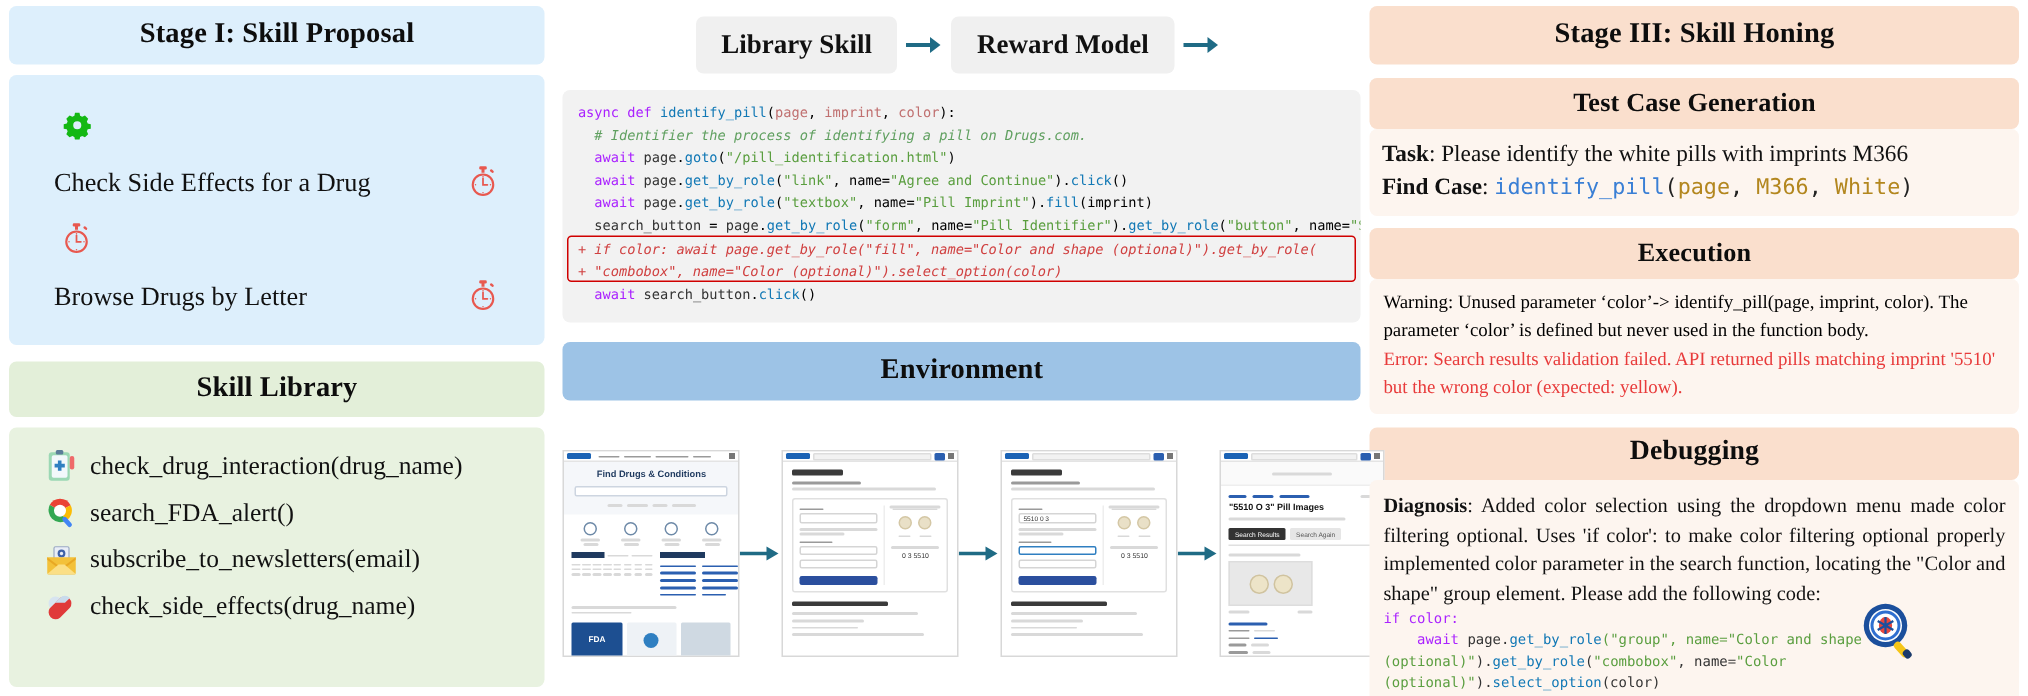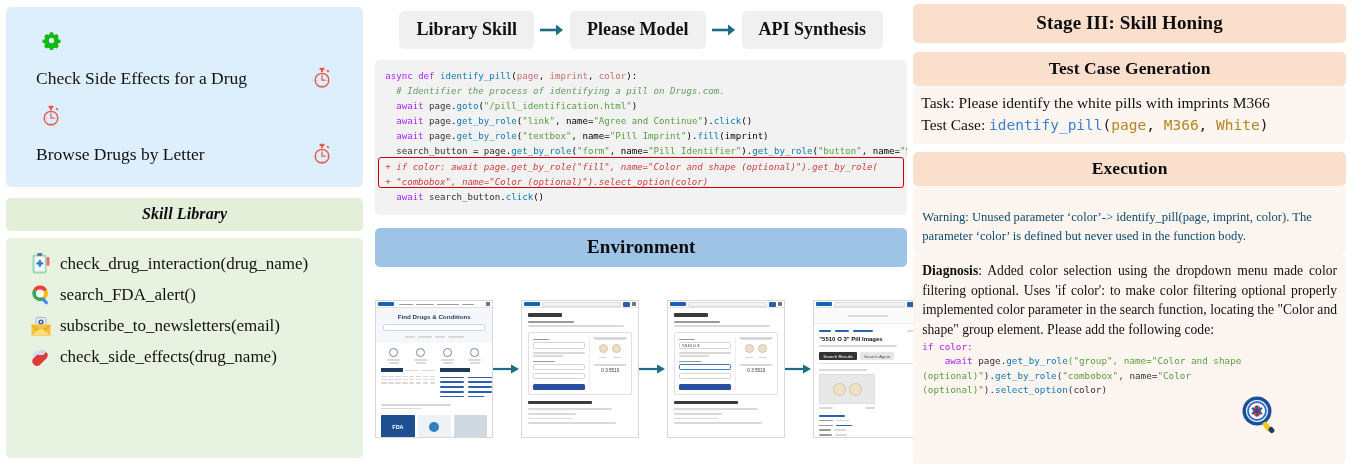--- a/index.html
+++ b/index.html
@@ -49,21 +49,21 @@
     white-space: nowrap;
   }
   .skill-row .ico { width: 30px; display: flex; justify-content: center; align-items: center; }
 
   
   .gear { width: 19px; height: 19px; display:block; }
   
   .watch { width: 20px; height: 22px; display:block; }
 
   
-  #lib-header { font-size: 16px; padding: 7px 0 8px; margin: 11px 6px 0 6px; font-style: italic; }
+  #lib-header { font-size: 19px; padding: 7px 0 8px; margin: 11px 6px 0 6px; }
   #lib-body   { margin: 7px 6px 6px 6px; padding: 10px 0 12px; flex: 1 1 auto; }
   .lib-row { display: flex; align-items: center; padding: 3px 10px 3px 16px; height: 31px; }
   .lib-row .ico { width: 38px; display: flex; justify-content: center; align-items: center; }
   .lib-row .label { font-size: 17px; color: #111; white-space: nowrap; }
 
   
   #stage2-header { font-size: 19px; padding: 8px 0 9px; margin: 4px 0 0 0; }
   .flow {
     display: flex; align-items: center; justify-content: center;
     margin-top: 11px; gap: 0px;
@@ -123,48 +123,49 @@
   .pill { width:9px; height:9px; border-radius:50%; background:#e9e0c7; border:.5px solid #d4c7a5;}
   .bluebtn { height:6px; background:#2b4f9e; border-radius:1.5px;}
   .card { border:.5px solid #e0e0e0; border-radius:2px; background:#fff; }
   .grey-sq { width:100%; height:26px; background:#e8e8e8; border:.5px solid #ddd; display:flex; align-items:center; justify-content:center; gap:3px;}
 
   
   #stage3-header { font-size: 19px; padding: 8px 0 9px; margin: 4px 6px 0 0; }
   #tc-header { font-size: 17.5px; padding: 6px 0 7px; margin: 9px 6px 0 0; }
   #tc-body { margin: 0 6px 0 0; padding: 6px 8px 8px 8px; }
   .tline { font-size: 15.5px; color:#111; line-height: 22px; white-space: nowrap; }
-  .tline b { font-weight: normal; }
+  .tline b { font-weight: bold; }
   .mono { font-family:"DejaVu Sans Mono", monospace; font-size: 14.5px; }
   .m-blue { color:#3a7fd5; }
   .m-gold { color:#b3871f; }
   .m-dark { color:#222; }
 
   #ex-header { font-size: 17.5px; padding: 6px 0 7px; margin: 8px 6px 0 0; }
   #ex-body { margin: 0 6px 0 0; padding: 6px 8px 8px 9px; }
-  .warn { color:#0c4a6e; font-size: 12.6px; line-height: 19px; margin-top: 16px; }
+  .warn { color:#000000; font-size: 12.6px; line-height: 19px; }
   .err  { color:#e83b3b; font-size: 12.6px; line-height: 19px; }
 
   #dbg-header { font-size: 18.5px; padding: 6px 0 8px; margin: 9px 6px 0 0; }
   #dbg-body { margin: 0 6px 0 0; padding: 7px 9px 6px 9px; flex:1 1 auto; position:relative; }
   .diag { font-size: 13.6px; line-height: 19.5px; color:#111; text-align: justify; }
   .diag b { font-weight: bold; }
   .dbgcode {
     font-family:"DejaVu Sans Mono", monospace;
     font-size: 9.3px; line-height: 14.4px; white-space: pre-wrap; margin-top:1px;
   }
   .magnify { position:absolute; right: 66px; bottom: 30px; width: 40px; height: 40px; }
 </style>
 </head>
 <body>
 
 <div class="page">
 
   <div class="col-left">
 
+    <div class="bar bar-blue" id="stage1-header">Stage I: Skill Proposal</div>
 
     <div class="panel panel-blue" id="stage1-body">
 
       <div class="skill-row">
         <span class="ico">
           <svg class="gear" viewBox="0 0 24 24">
               <path fill="#14b814" d="M13.9 1.5h-3.8l-.5 2.6c-.6.2-1.2.4-1.7.8L5.5 3.8 2.8 6.5l1.1 2.4c-.3.5-.5 1.1-.7 1.7l-2.6.5v3.8l2.6.5c.2.6.4 1.2.7 1.7l-1.1 2.4 2.7 2.7 2.4-1.1c.5.3 1.1.6 1.7.8l.5 2.6h3.8l.5-2.6c.6-.2 1.2-.5 1.7-.8l2.4 1.1 2.7-2.7-1.1-2.4c.3-.5.5-1.1.7-1.7l2.6-.5v-3.8l-2.6-.5c-.2-.6-.4-1.2-.7-1.7l1.1-2.4-2.7-2.7-2.4 1.1c-.5-.4-1.1-.6-1.7-.8l-.5-2.6zM12 8.6A3.4 3.4 0 1 1 12 15.4 3.4 3.4 0 0 1 12 8.6z"></path>
             </svg>
         </span>
       </div>
@@ -284,28 +285,27 @@
 
 
     <div class="flow">
       <div class="flow-box">Library Skill</div>
       <div class="flow-arrow">
         <svg width="26" height="14" viewBox="0 0 26 14">
             <path d="M1 7h17" stroke="#1f6b85" stroke-width="2.6"></path>
             <path d="M17 1.6 24 7l-7 5.4z" fill="#1f6b85"></path>
           </svg>
       </div>
-      <div class="flow-box">Please Model</div>
+      <div class="flow-box">Reward Model</div>
       <div class="flow-arrow">
         <svg width="26" height="14" viewBox="0 0 26 14">
             <path d="M1 7h17" stroke="#1f6b85" stroke-width="2.6"></path>
             <path d="M17 1.6 24 7l-7 5.4z" fill="#1f6b85"></path>
           </svg>
       </div>
-      <div class="flow-box">API Synthesis</div>
     </div>
 
     <div id="codeblock"><div class="hl-box" style="top:97px;height:31px;"></div><span class="c-kw">async</span> <span class="c-kw">def</span> <span class="c-fn2">identify_pill</span>(<span class="c-par">page</span>, <span class="c-par">imprint</span>, <span class="c-par">color</span>):
   <span class="c-cmt"># Identifier the process of identifying a pill on Drugs.com.</span>
   <span class="c-kw">await</span> <span class="c-pl">page</span>.<span class="c-fn2">goto</span>(<span class="c-str">"/pill_identification.html"</span>)
   <span class="c-kw">await</span> <span class="c-pl">page</span>.<span class="c-fn2">get_by_role</span>(<span class="c-str">"link"</span>, name=<span class="c-str">"Agree and Continue"</span>).<span class="c-fn2">click</span>()
   <span class="c-kw">await</span> <span class="c-pl">page</span>.<span class="c-fn2">get_by_role</span>(<span class="c-str">"textbox"</span>, name=<span class="c-str">"Pill Imprint"</span>).<span class="c-fn2">fill</span>(imprint)
   <span class="c-pl">search_button</span> = <span class="c-pl">page</span>.<span class="c-fn2">get_by_role</span>(<span class="c-str">"form"</span>, name=<span class="c-str">"Pill Identifier"</span>).<span class="c-fn2">get_by_role</span>(<span class="c-str">"button"</span>, name=<span class="c-str">"Search"</span>)
 <span class="c-add">+ if color: await page.get_by_role("fill", name="Color and shape (optional)").get_by_role(</span>
 <span class="c-add">+ "combobox", name="Color (optional)").select_option(color)</span>
@@ -614,30 +614,32 @@
 
     <div class="bar bar-peach" id="stage3-header">Stage III: Skill Honing</div>
 
     <div class="bar bar-peach" id="tc-header">Test Case Generation</div>
 
     <div class="panel panel-cream" id="tc-body">
       <div class="tline">
         <b>Task</b><span>: </span><span>Please identify the white pills with imprints M366</span>
       </div>
       <div class="tline">
-        <b>Test Case</b><span>: </span><span class="mono m-blue">identify_pill</span><span class="mono m-dark">(</span><span class="mono m-gold">page</span><span class="mono m-dark">, </span><span class="mono m-gold">M366</span><span class="mono m-dark">, </span><span class="mono m-gold">White</span><span class="mono m-dark">)</span>
+        <b>Find Case</b><span>: </span><span class="mono m-blue">identify_pill</span><span class="mono m-dark">(</span><span class="mono m-gold">page</span><span class="mono m-dark">, </span><span class="mono m-gold">M366</span><span class="mono m-dark">, </span><span class="mono m-gold">White</span><span class="mono m-dark">)</span>
       </div>
     </div>
 
     <div class="bar bar-peach" id="ex-header">Execution</div>
 
     <div class="panel panel-cream" id="ex-body">
       <div class="warn">Warning: Unused parameter ‘color’-&gt; identify_pill(page, imprint, color). The parameter ‘color’ is defined but never used in the function body.</div>
+      <div class="err">Error: Search results validation failed. API returned pills matching imprint '5510' but the wrong color (expected: yellow).</div>
     </div>
 
+    <div class="bar bar-peach" id="dbg-header">Debugging</div>
 
     <div class="panel panel-cream" id="dbg-body">
       <div class="diag">
         <b>Diagnosis</b><span>: </span><span>Added color selection using the dropdown menu made color filtering optional. Uses 'if color': to make color filtering optional properly implemented color parameter in the search function, locating the "Color and shape" group element. Please add the following code:</span>
       </div>
       <div class="dbgcode"><span class="c-kw">if color:</span>
 <span class="c-pl"><span class="c-kw">    await</span> page.</span><span class="c-fn2">get_by_role</span><span class="c-str">("group", name="Color and shape</span>
 <span class="c-str">(optional)"</span><span class="c-pl">).</span><span class="c-fn2">get_by_role</span><span class="c-pl">(</span><span class="c-str">"combobox"</span><span class="c-pl">, name=</span><span class="c-str">"Color (optional)"</span><span class="c-pl">).</span><span class="c-fn2">select_option</span><span class="c-pl">(color)</span></div>
 
       <div class="magnify">

